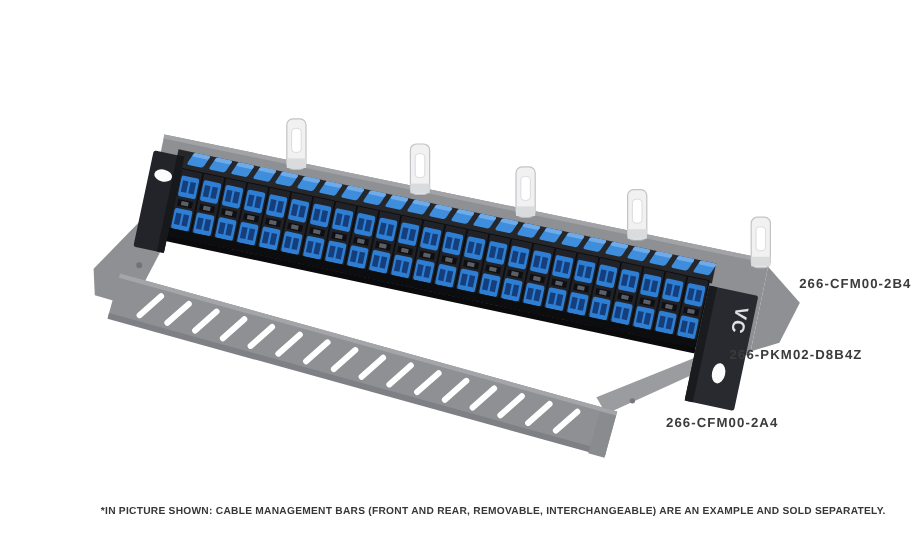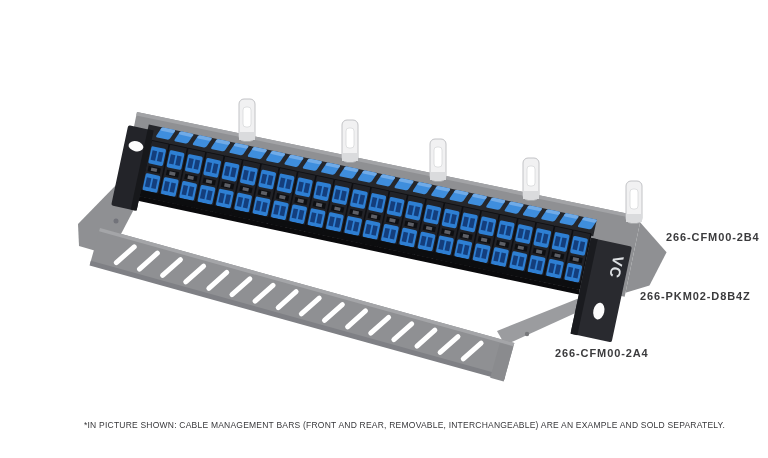--- a/index.html
+++ b/index.html
@@ -6,24 +6,24 @@
   .stage{
     position:relative;width:768px;height:458px;background:#fff;overflow:hidden;
     font-family:"Liberation Sans", sans-serif;
   }
   .stage svg{position:absolute;left:0;top:0;}
   .callout{
     position:absolute;font-weight:bold;font-size:11px;line-height:1;
     letter-spacing:0.9px;color:#3b3b3d;white-space:nowrap;
   }
   .callout-rear{left:666px;top:232px;}
-  .callout-panel{left:640px;top:291px;}
+  .callout-panel{left:608px;top:291px;}
   .callout-front{left:555px;top:348px;}
   .footnote{
-    position:absolute;left:84px;top:420px;font-weight:normal;font-size:8.5px;
+    position:absolute;left:84px;top:420px;font-weight:bold;font-size:8.5px;
     letter-spacing:0.22px;color:#37373a;white-space:nowrap;
   }
 </style>
 </head>
 <body>
 
 <div class="stage">
 
   <svg width="768" height="458" viewBox="0 0 768 458">
 

